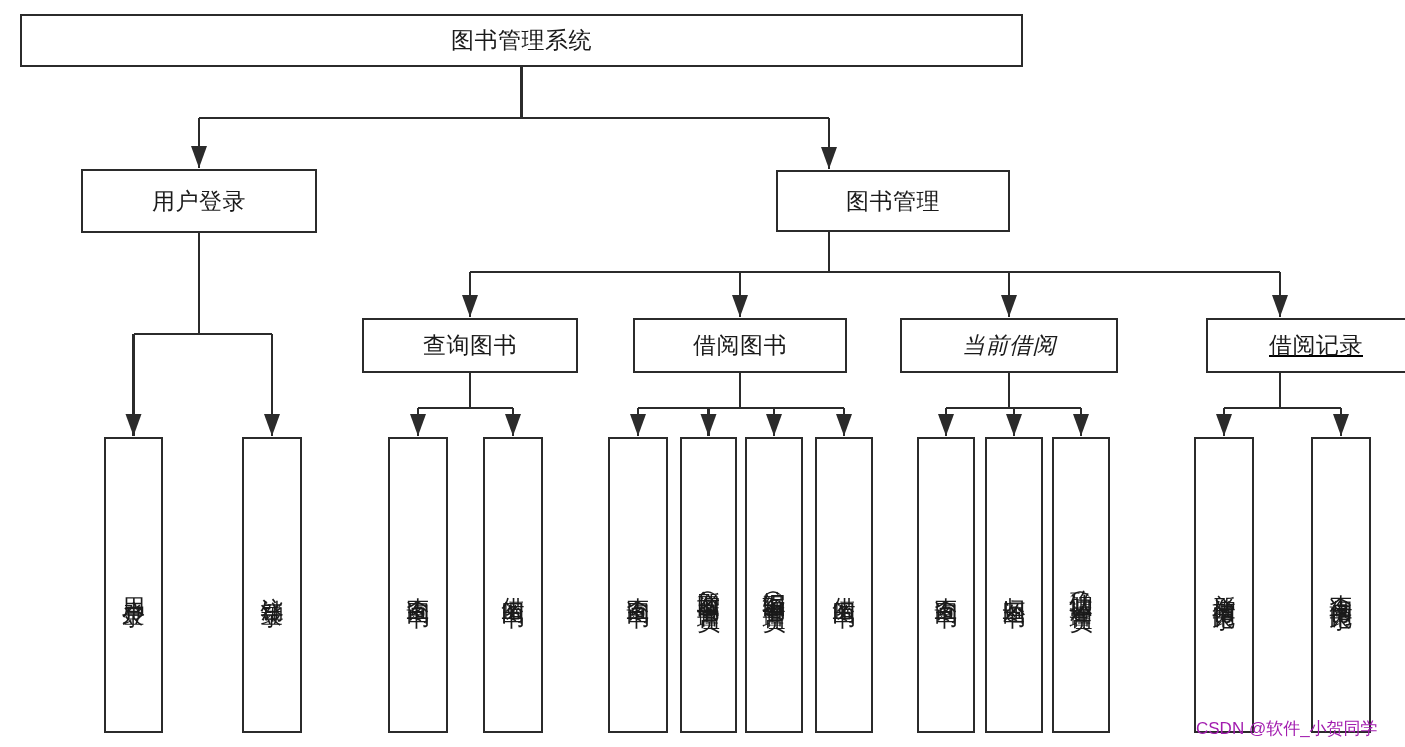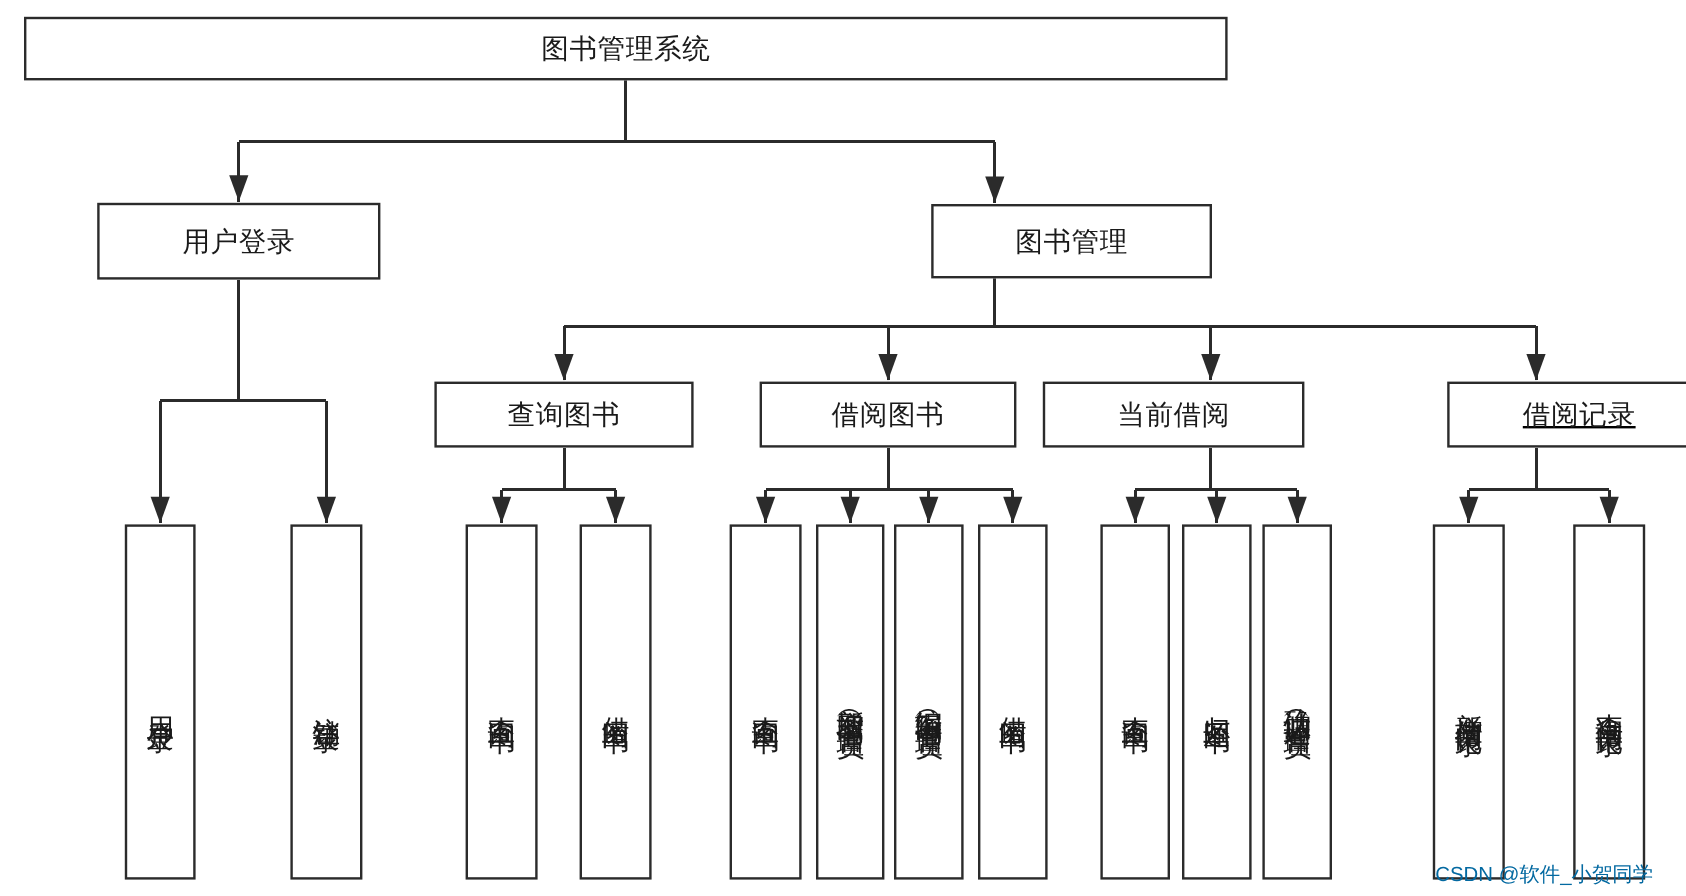--- a/index.html
+++ b/index.html
@@ -146,21 +146,21 @@
       </div>
       <div class="node horiz" style="left: 752px; top: 170px; width: 234px; height: 62px; margin-left: 24px;">
         <span class="node-label">图书管理</span>
       </div>
       <div class="node horiz" style="left: 362px; top: 318px; width: 216px; height: 55px;">
         <span class="node-label">查询图书</span>
       </div>
       <div class="node horiz" style="left: 633px; top: 318px; width: 214px; height: 55px;">
         <span class="node-label">借阅图书</span>
       </div>
-      <div class="node horiz" style="left: 869px; top: 318px; width: 218px; height: 55px;">
+      <div class="node horiz" style="left: 900px; top: 318px; width: 218px; height: 55px; font-style: italic;">
         <span class="node-label">当前借阅</span>
       </div>
       <div class="node horiz" style="left: 1206px; top: 318px; width: 220px; height: 55px; text-decoration: underline;">
         <span class="node-label">借阅记录</span>
       </div>
       <div class="node vert" style="left: 104px; top: 437px; width: 59px; height: 296px;">
         <span class="node-label">用户登录</span>
       </div>
       <div class="node vert" style="left: 242px; top: 437px; width: 60px; height: 296px;">
         <span class="node-label">注销登录</span>
@@ -192,14 +192,14 @@
       <div class="node vert" style="left: 1052px; top: 437px; width: 58px; height: 296px;">
         <span class="node-label">确认归还（管理员）</span>
       </div>
       <div class="node vert" style="left: 1194px; top: 437px; width: 60px; height: 296px;">
         <span class="node-label">新增借阅记录</span>
       </div>
       <div class="node vert" style="left: 1311px; top: 437px; width: 60px; height: 296px;">
         <span class="node-label">查询借阅记录</span>
       </div>
     </div>
-  <div class="watermark" style="left: 1196px; top: 717px; color: #0369a1;">CSDN @软件_小贺同学</div>
+  <div class="watermark" style="left: 1196px; top: 717px; color: #a21caf;">CSDN @软件_小贺同学</div>
 </div>
 
 </body></html>

